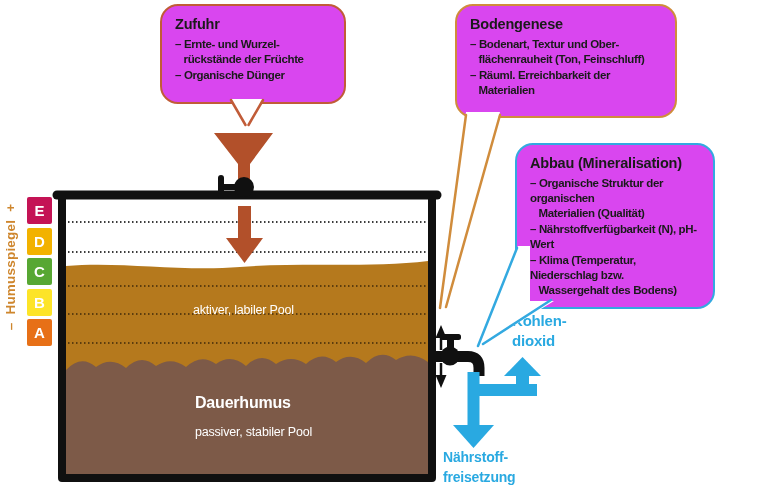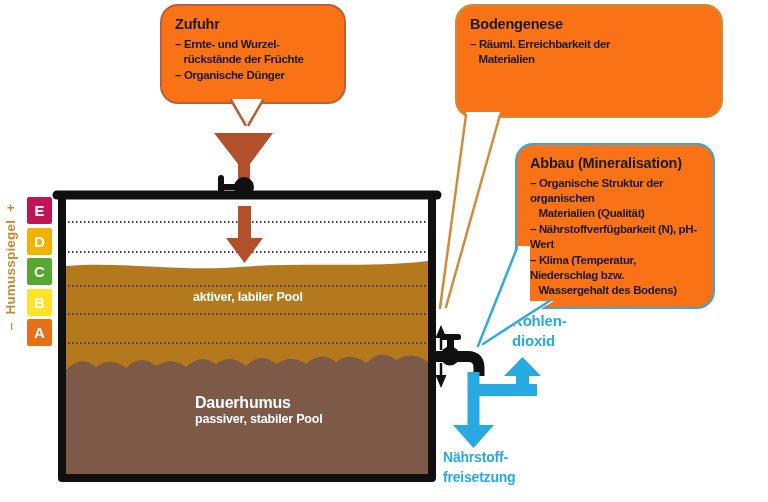--- a/index.html
+++ b/index.html
@@ -6,50 +6,50 @@
   #stage{
     position:relative;width:768px;height:502px;background:#fff;overflow:hidden;
     font-family:"Liberation Sans",sans-serif;color:#1a1a1a;
   }
   svg{display:block;}
   .layer{position:absolute;left:0;top:0;}
   .overlay{z-index:5;pointer-events:none;}
 
   
   .bubble{
-    position:absolute;background:#f97316;border-radius:18px;z-index:3;
+    position:absolute;background:#d946ef;border-radius:18px;z-index:3;
     padding:10px 16px 8px 13px;box-sizing:border-box;
   }
   .bubble .title{font-weight:bold;font-size:14.5px;margin:0 0 5px 0;letter-spacing:-0.2px;}
   .bullet-item{
     font-weight:bold;font-size:11.5px;line-height:1.3;letter-spacing:-0.35px;
     white-space:pre-wrap;margin:0 0 1px 0;
   }
   #bubble-zufuhr{left:160px;top:4px;width:186px;min-height:100px;border:2.5px solid #c15c38;}
-  #bubble-bodengenese{left:455px;top:4px;width:268px;min-height:114px;border:2.5px solid #d08c3c;}
+  #bubble-bodengenese{left:455px;top:4px;width:222px;min-height:114px;border:2.5px solid #d08c3c;}
   #bubble-abbau{left:515px;top:143px;width:200px;min-height:157px;border:2.5px solid #33a9e0;}
 
   
   #scale-boxes{position:absolute;left:27px;top:197px;z-index:2;}
   .scale-box{
     width:25px;height:27px;margin-bottom:3.5px;border-radius:2px;
     color:#fff;font-weight:bold;font-size:15px;line-height:27px;text-align:center;
   }
   #scale-label{
     position:absolute;left:-56px;top:258px;width:135px;height:18px;
     transform:rotate(-90deg);transform-origin:center;
     color:#ce862d;font-weight:bold;font-size:13.5px;text-align:center;
     letter-spacing:0.2px;white-space:nowrap;z-index:2;
   }
   #scale-label .sp{display:inline-block;width:8px;}
 
   
   .pool-label{position:absolute;color:#fff;z-index:2;}
   .pool-label .big{font-weight:bold;font-size:16px;letter-spacing:-0.2px;}
-  .pool-label .small{font-weight:bold;font-size:12.5px;margin-top:0;letter-spacing:-0.2px;}
+  .pool-label .small{font-weight:normal;font-size:12.5px;margin-top:13px;letter-spacing:-0.2px;}
   #label-naehrhumus{left:193px;top:290px;}
   #label-dauerhumus{left:195px;top:394px;}
 
   
   .flow-label{
     position:absolute;color:#29a9e1;font-weight:bold;white-space:pre-line;z-index:2;
     letter-spacing:-0.2px;
   }
   #label-kohlendioxid{left:512px;top:311px;font-size:15px;line-height:1.35;}
   #label-freisetzung{left:443px;top:448px;font-size:14px;line-height:1.4;}
@@ -149,20 +149,22 @@
     <div class="title">Zufuhr</div>
     <div>
         <div class="bullet-item">– Ernte- und Wurzel-
    rückstände der Früchte</div>
         <div class="bullet-item">– Organische Dünger</div>
       </div>
   </div>
   <div id="bubble-bodengenese" class="bubble">
     <div class="title">Bodengenese</div>
     <div>
+        <div class="bullet-item">– Bodenart, Textur und Ober-
+   flächenrauheit (Ton, Feinschluff)</div>
         <div class="bullet-item">– Räuml. Erreichbarkeit der
    Materialien</div>
       </div>
   </div>
   <div id="bubble-abbau" class="bubble">
     <div class="title">Abbau (Mineralisation)</div>
     <div>
         <div class="bullet-item">– Organische Struktur der organischen
    Materialien (Qualität)</div>
         <div class="bullet-item">– Nährstoffverfügbarkeit (N), pH-Wert</div>

